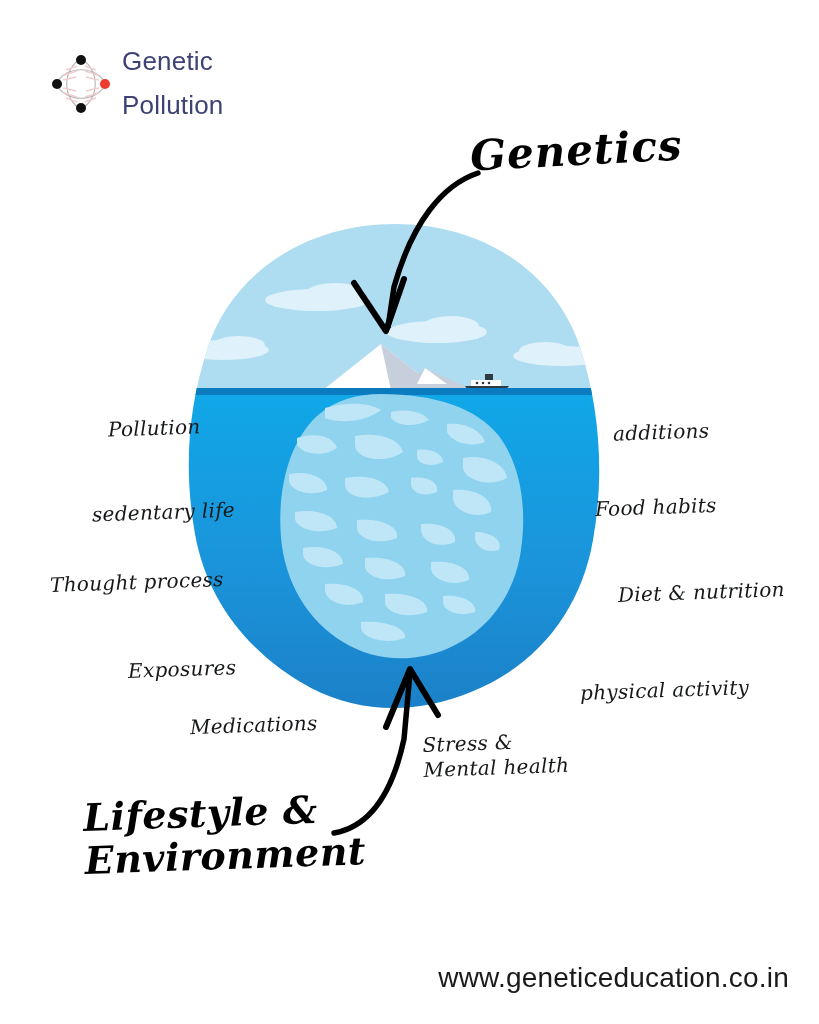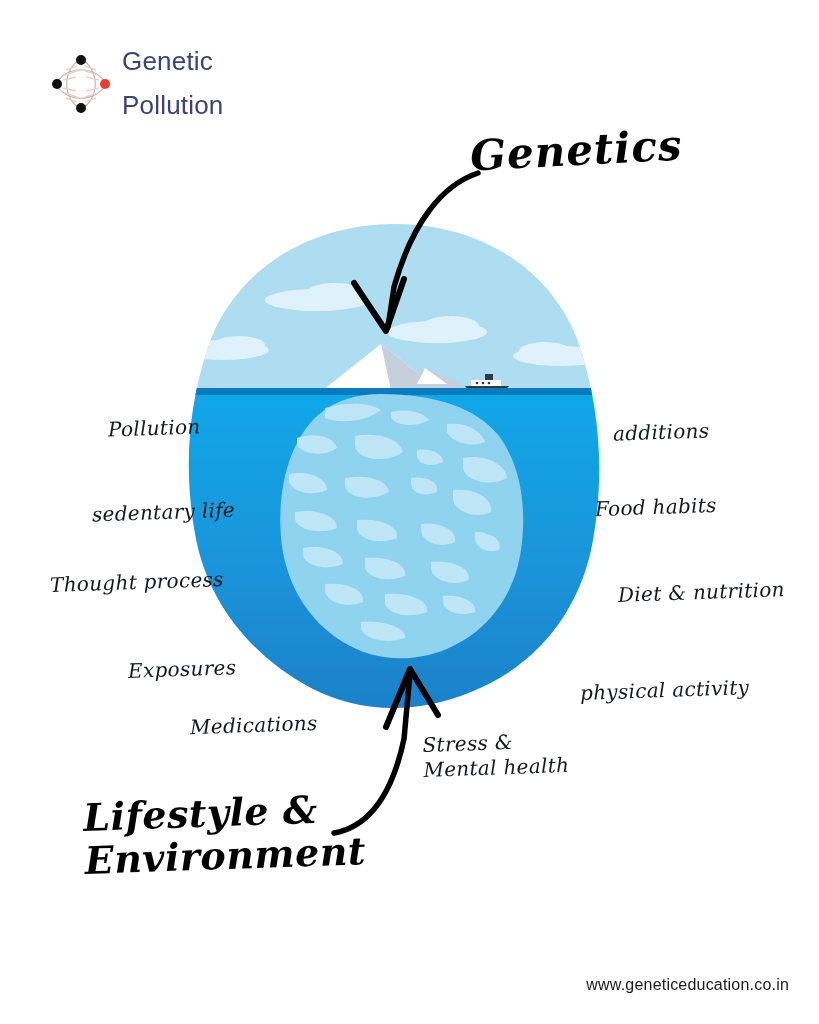--- a/index.html
+++ b/index.html
@@ -116,21 +116,21 @@
   }
   #arrow-genetics { left: 330px; top: 155px; width: 180px; height: 200px; }
   #arrow-lifestyle { left: 290px; top: 655px; width: 180px; height: 195px; }
 
   
   #footer-url {
     position: absolute;
     right: 30px;
     bottom: 30px;
     font-family: "Liberation Sans", sans-serif;
-    font-size: 16px;
+    font-size: 28px;
     color: #1a1a1a;
     letter-spacing: 0.2px;
   }
 </style>
 </head>
 <body>
 
 <div id="page">
 
   <div id="logo">

